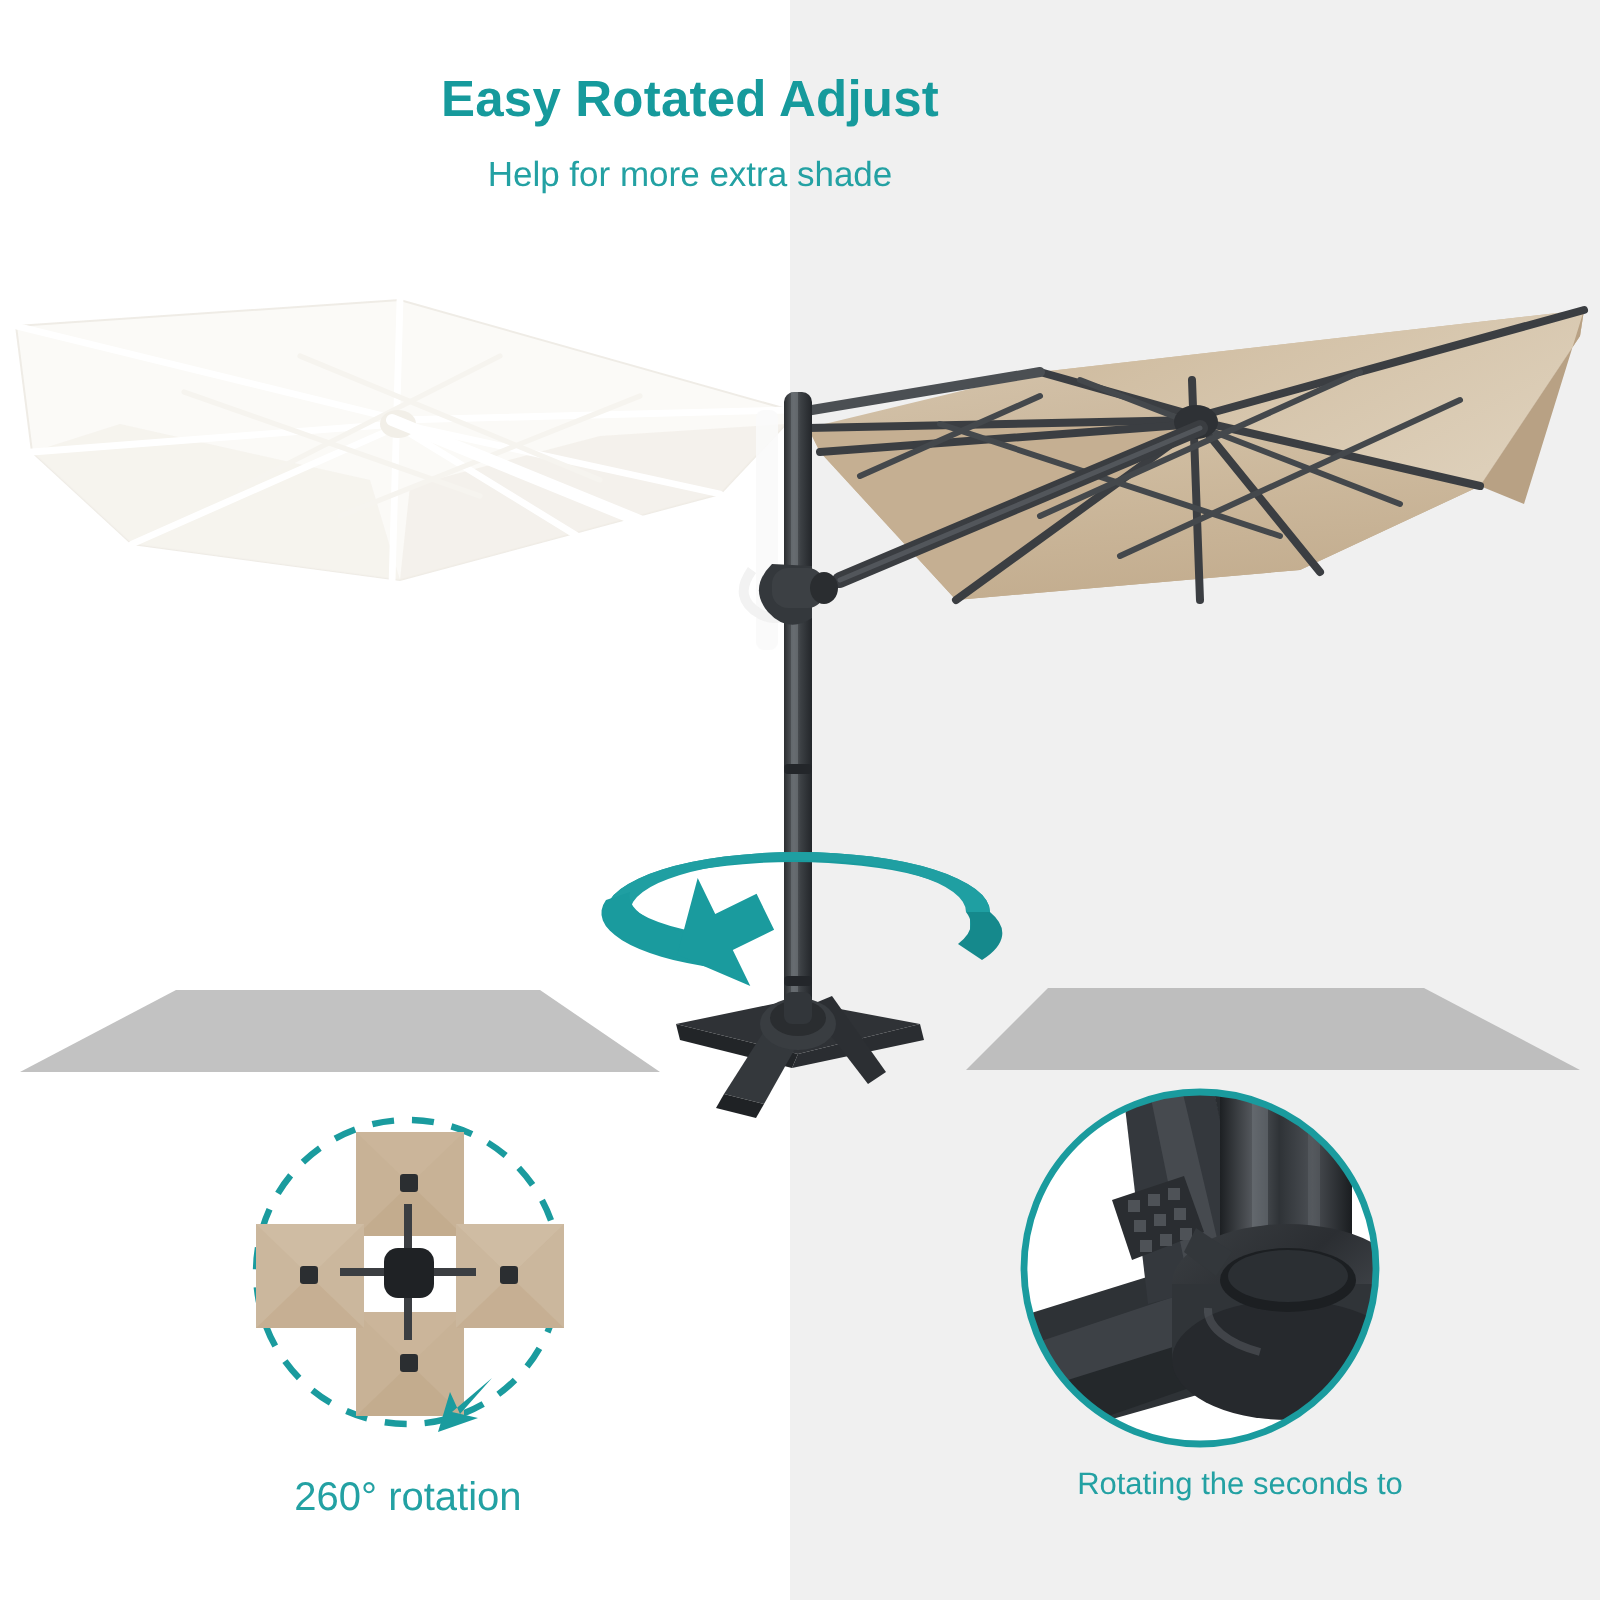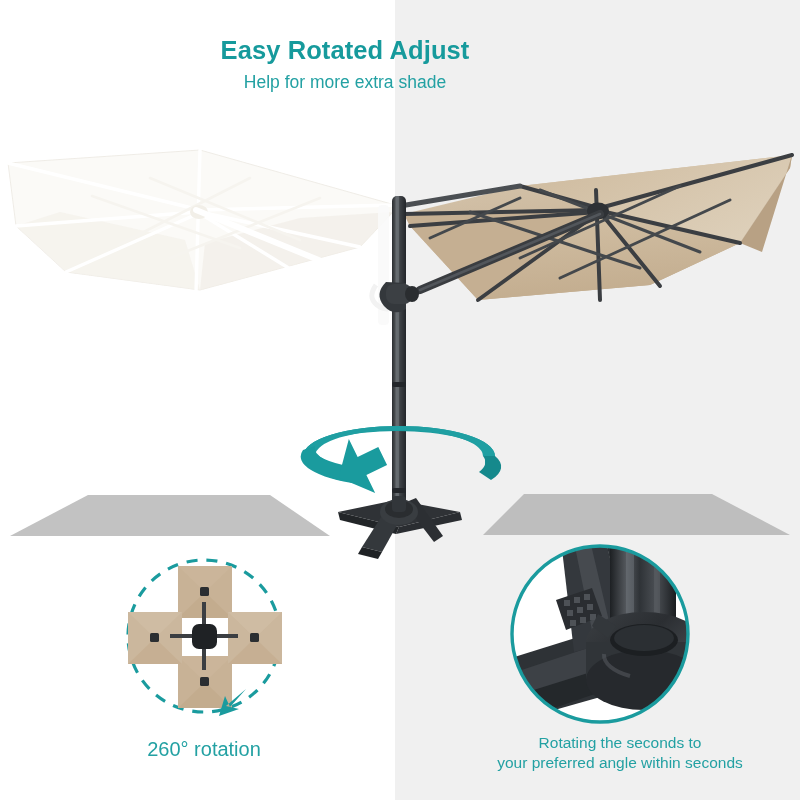--- a/index.html
+++ b/index.html
@@ -22,21 +22,21 @@
   .heading-block {
     position: absolute; left: 0; top: 36px; width: 690px;
     text-align: center; z-index: 40;
   }
   .title {
     font-size: 25.5px; font-weight: bold; color: #169a9c;
     letter-spacing: .1px; line-height: 1.1;
   }
   .subtitle {
     font-size: 17.5px; font-weight: normal; color: #23a1a3;
-    margin-top: 9px; line-height: 1.1;
+    margin-top: 14px; line-height: 1.1;
   }
 
   
   #scene { position: absolute; left: 0; top: 0; width: 800px; height: 800px; z-index: 20; }
 
   
   .inset { position: absolute; z-index: 45; }
   #inset-left  { left: 118px; top: 550px; width: 172px; height: 172px; }
   #inset-right { left: 508px; top: 542px; width: 184px; height: 184px; }
 
@@ -304,16 +304,15 @@
         <path d="M90,72 L108,84 L100,96 L84,84 Z" fill="#33373b"></path>
       </g>
     </g>
     <circle cx="92" cy="92" r="88" fill="none" stroke="#1a9b9e" stroke-width="3.4"></circle>
   </svg>
 
   <div class="caption" id="caption-left">260° rotation</div>
 
   <div class="caption" id="caption-right">
     <span>Rotating the seconds to</span>
-    <span>your preferred angle within seconds</span>
   </div>
 
 </div>
 
 </body></html>

